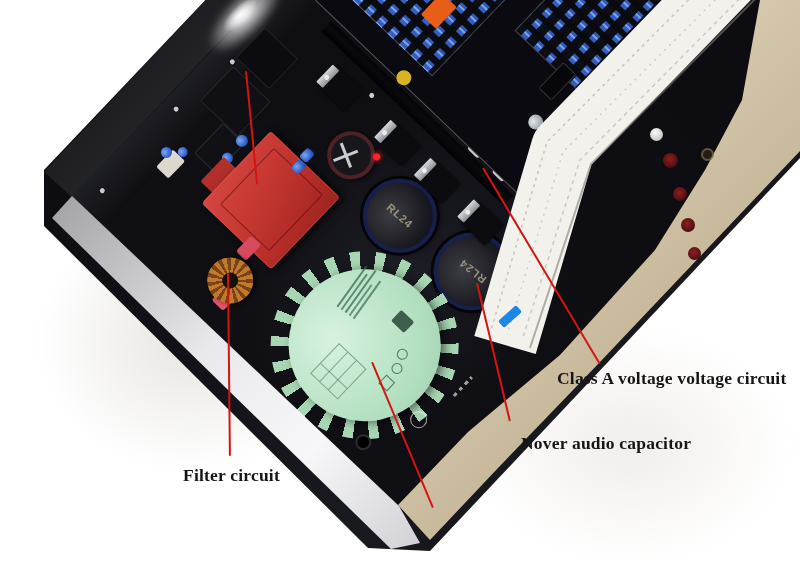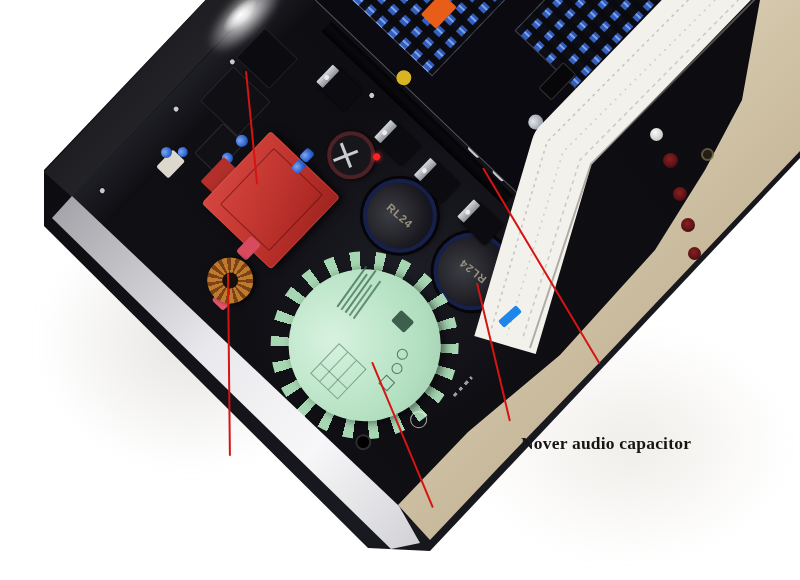--- a/index.html
+++ b/index.html
@@ -189,15 +189,17 @@
        background:radial-gradient(closest-side,rgba(255,255,255,.98),rgba(255,255,255,0) 70%);filter:blur(3px);z-index:14;"></div>
   <div class="abs" style="left:218px;top:6px;width:44px;height:18px;border-radius:50%;transform:rotate(-45deg);
        background:radial-gradient(closest-side,#ffffff,rgba(255,255,255,0));z-index:14;"></div>
 
   <div class="pline" style="left:246px;top:70px;width:114px;transform:rotate(84.4deg);"></div>
   <div class="pline" style="left:228px;top:272px;width:183px;transform:rotate(89.4deg);"></div>
   <div class="pline" style="left:372px;top:361px;width:158px;transform:rotate(67.3deg);"></div>
   <div class="pline" style="left:477px;top:282px;width:142px;transform:rotate(76.6deg);"></div>
   <div class="pline" style="left:483px;top:167px;width:228px;transform:rotate(59.2deg);"></div>
 
+  <div class="label" style="left:183px;top:465px;">Filter circuit</div>
   <div class="label" style="left:521px;top:433px;text-align:center;">Nover audio capacitor</div>
+  <div class="label" style="left:557px;top:368px;">Class A voltage voltage circuit</div>
 
 </div>
 
 </body></html>

